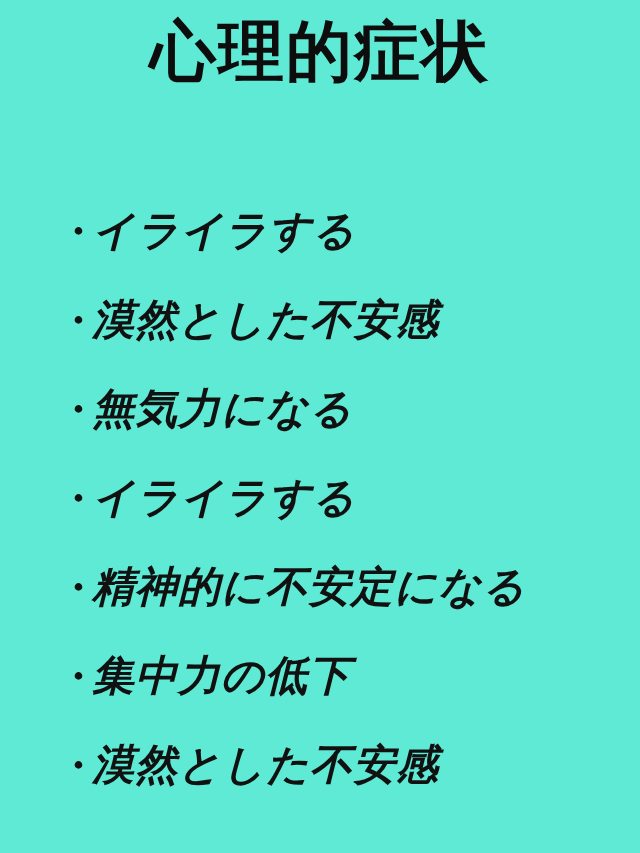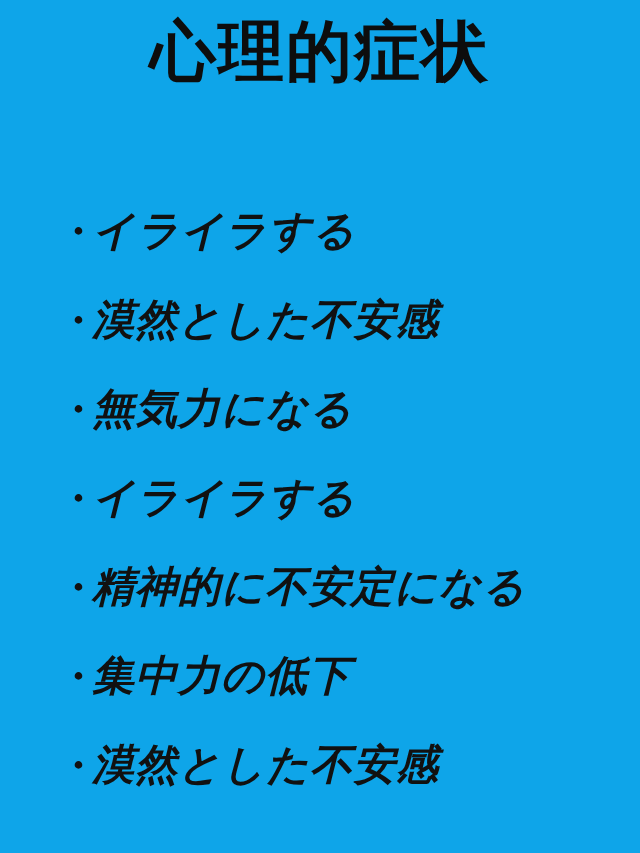--- a/index.html
+++ b/index.html
@@ -10,21 +10,21 @@
     width: 640px;
     height: 853px;
     background: #f2bcbc;
     font-family: "DejaVu Serif", "Liberation Serif", serif;
     overflow: hidden;
   }
   .slide {
     position: relative;
     width: 640px;
     height: 853px;
-    background: #0ea5e9;
+    background: #5eead4;
     box-sizing: border-box;
   }
   .title {
     position: absolute;
     top: 14px;
     left: 0;
     width: 100%;
     text-align: center;
     font-size: 66px;
     line-height: 1.15;

